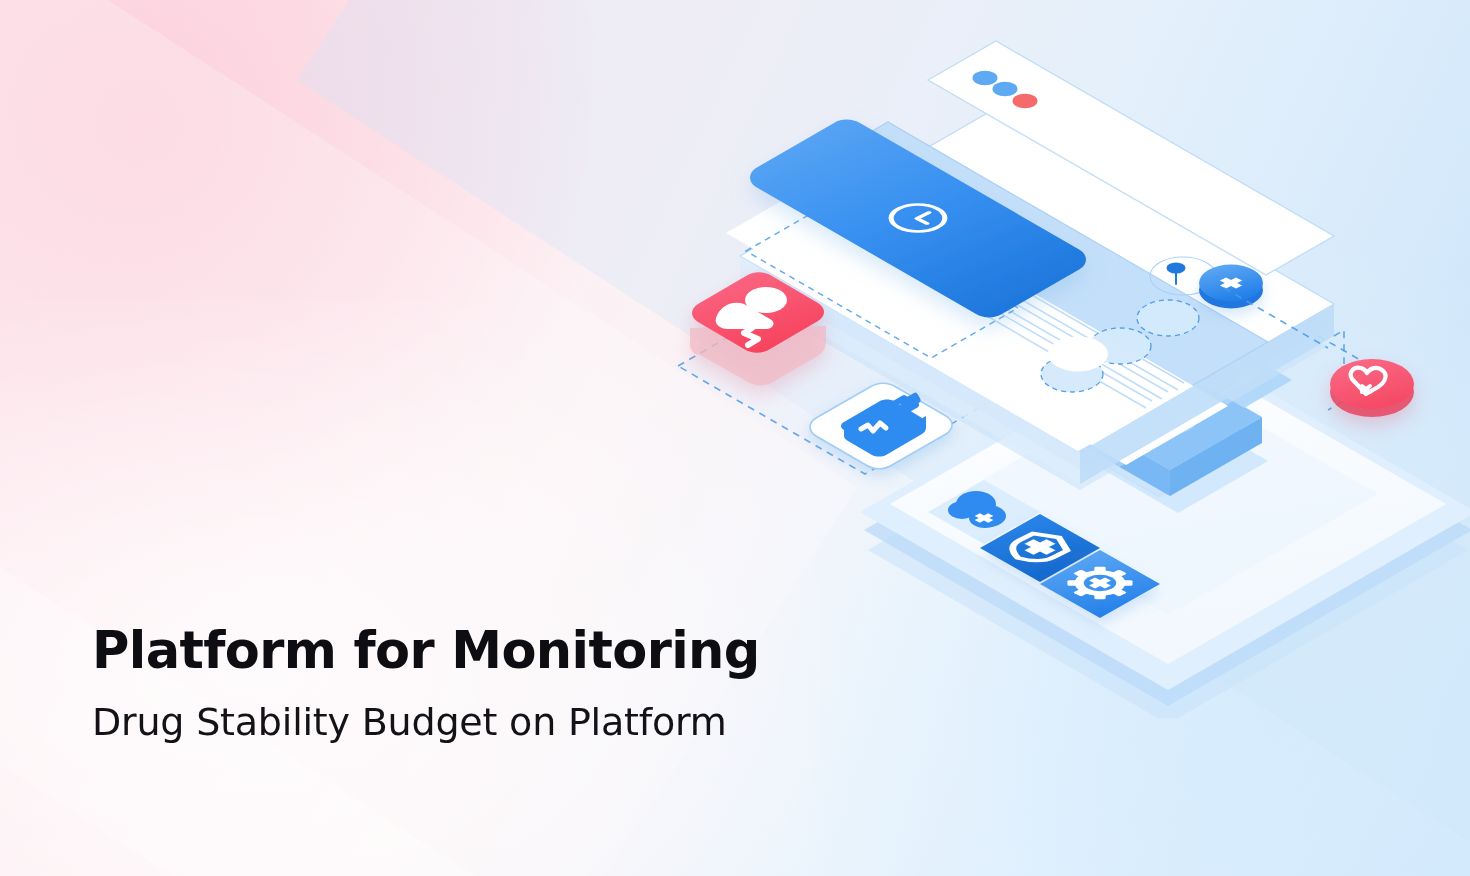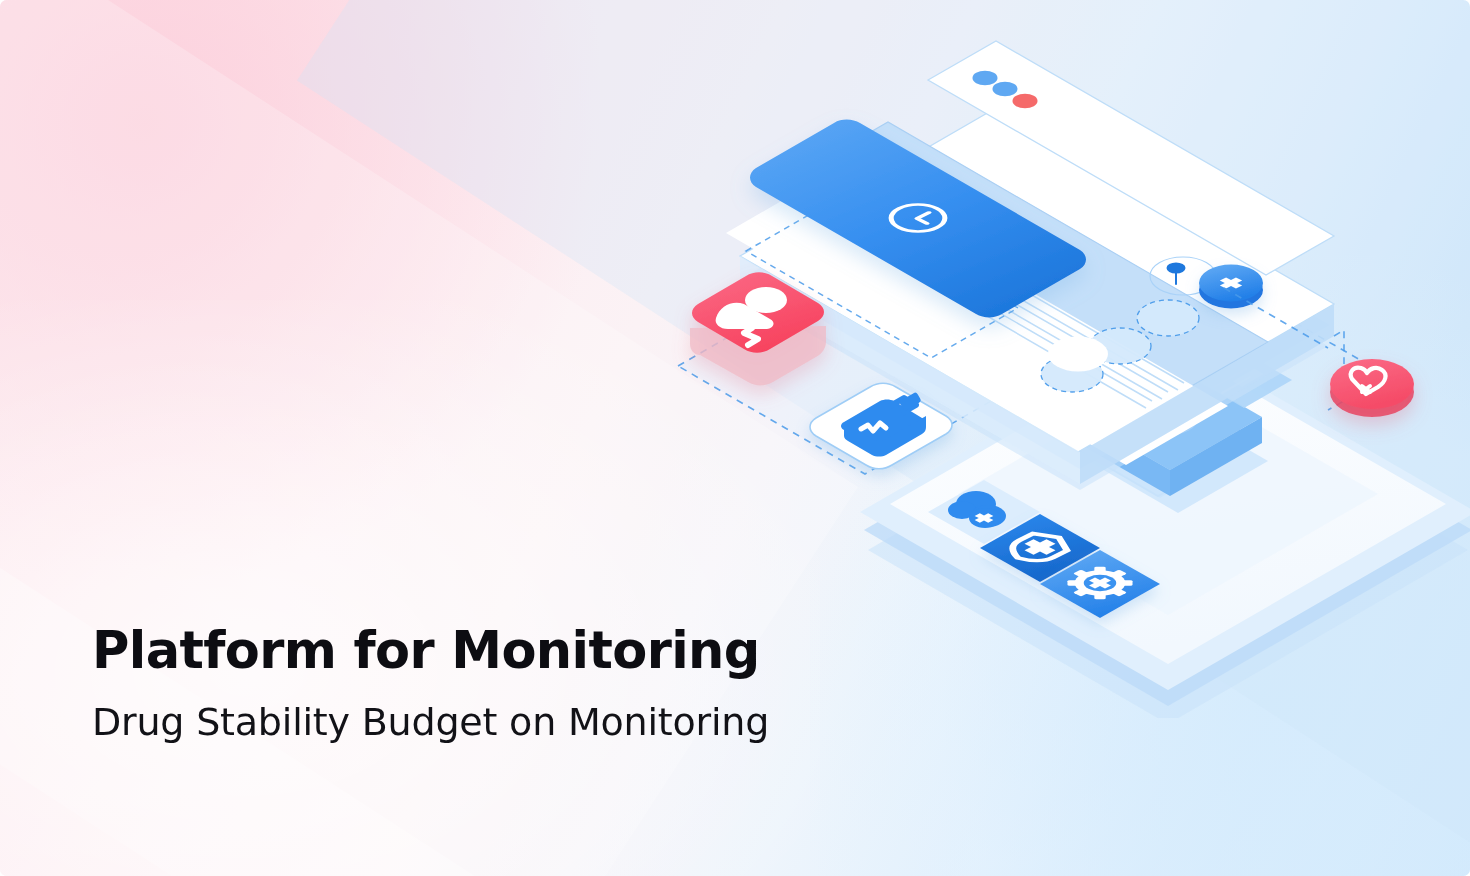--- a/index.html
+++ b/index.html
@@ -9,21 +9,20 @@
   }
   body {
     font-family: "Liberation Sans", sans-serif;
     background: #ffffff;
   }
   #stage {
     position: relative;
     width: 1470px;
     height: 876px;
     overflow: hidden;
-    border-radius: 7px;
   }
   
   .bg-base {
     position: absolute; inset: 0;
     background: linear-gradient(115deg,
         #fcdfe6 0%,
         #fde6ec 16%,
         #fdeef2 30%,
         #fbf2f5 42%,
         #f6f4f9 52%,
@@ -392,16 +391,16 @@
 
       <g fill="none" stroke="#4A9BEA" stroke-width="1.6" stroke-dasharray="7 6" opacity="0.85">
         <path d="M706 318 L716 312 L716 346"></path>
         <path d="M596 270 L700 330"></path>
       </g>
     </svg>
   </div>
 
   <div class="text-block">
     <h1 class="headline">Platform for Monitoring</h1>
-    <p class="subhead">Drug Stability Budget on Monitoring</p>
+    <p class="subhead">Drug Stability Budget on Platform</p>
   </div>
 
 </div>
 
 </body></html>

